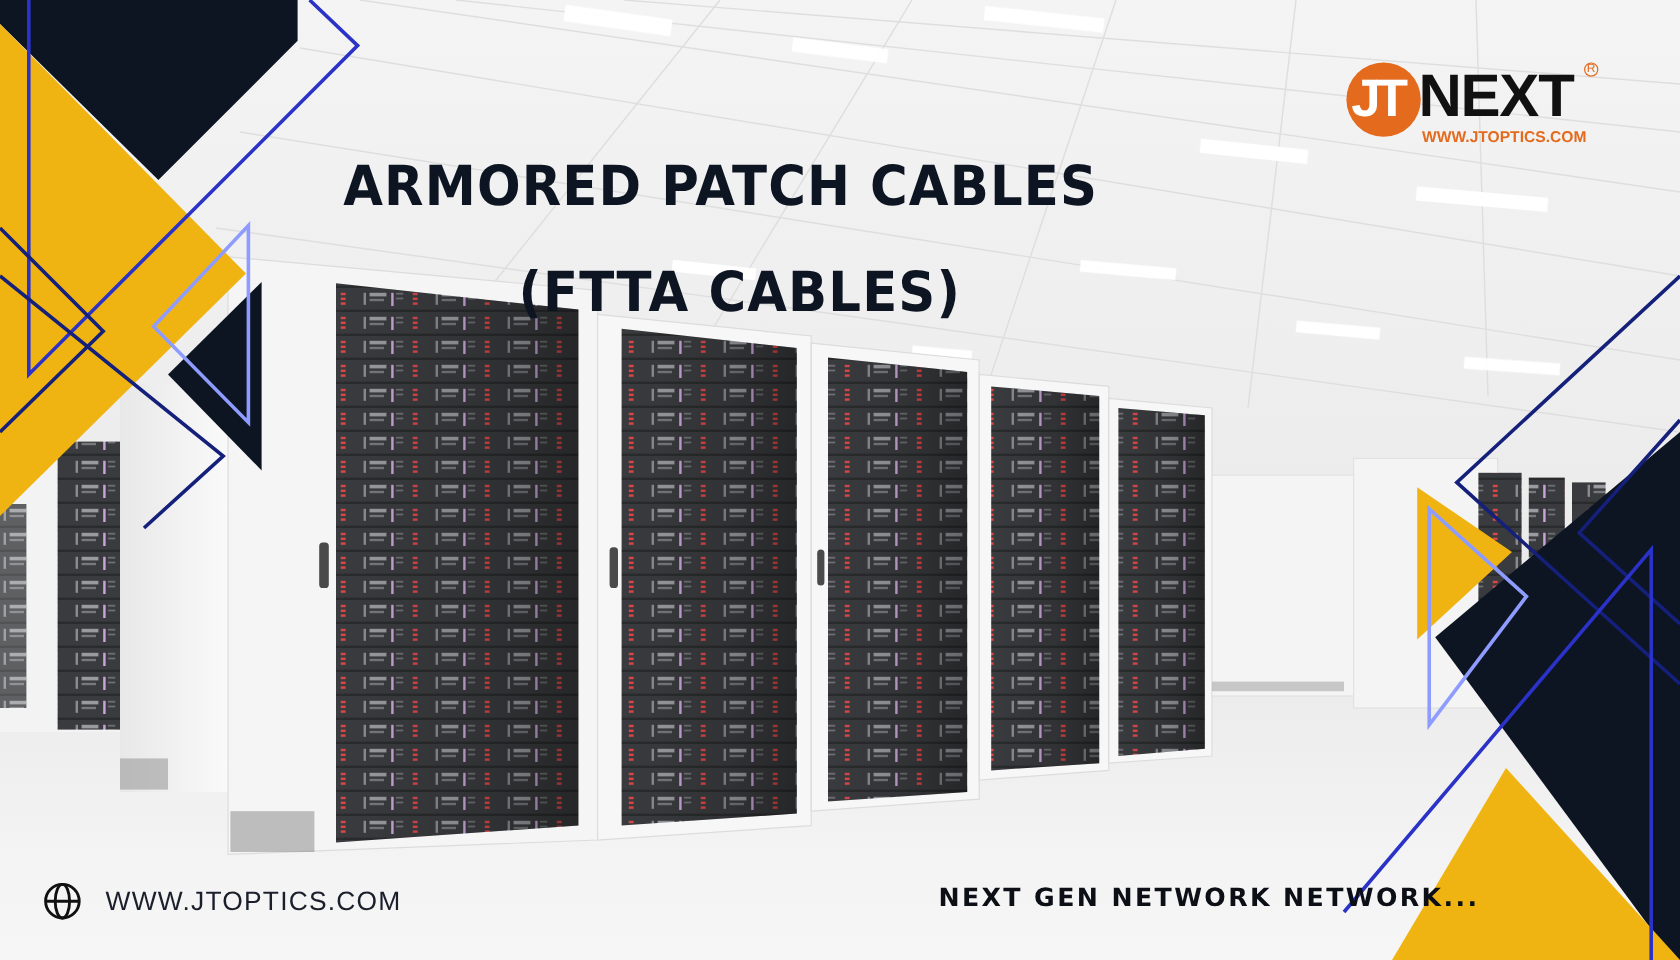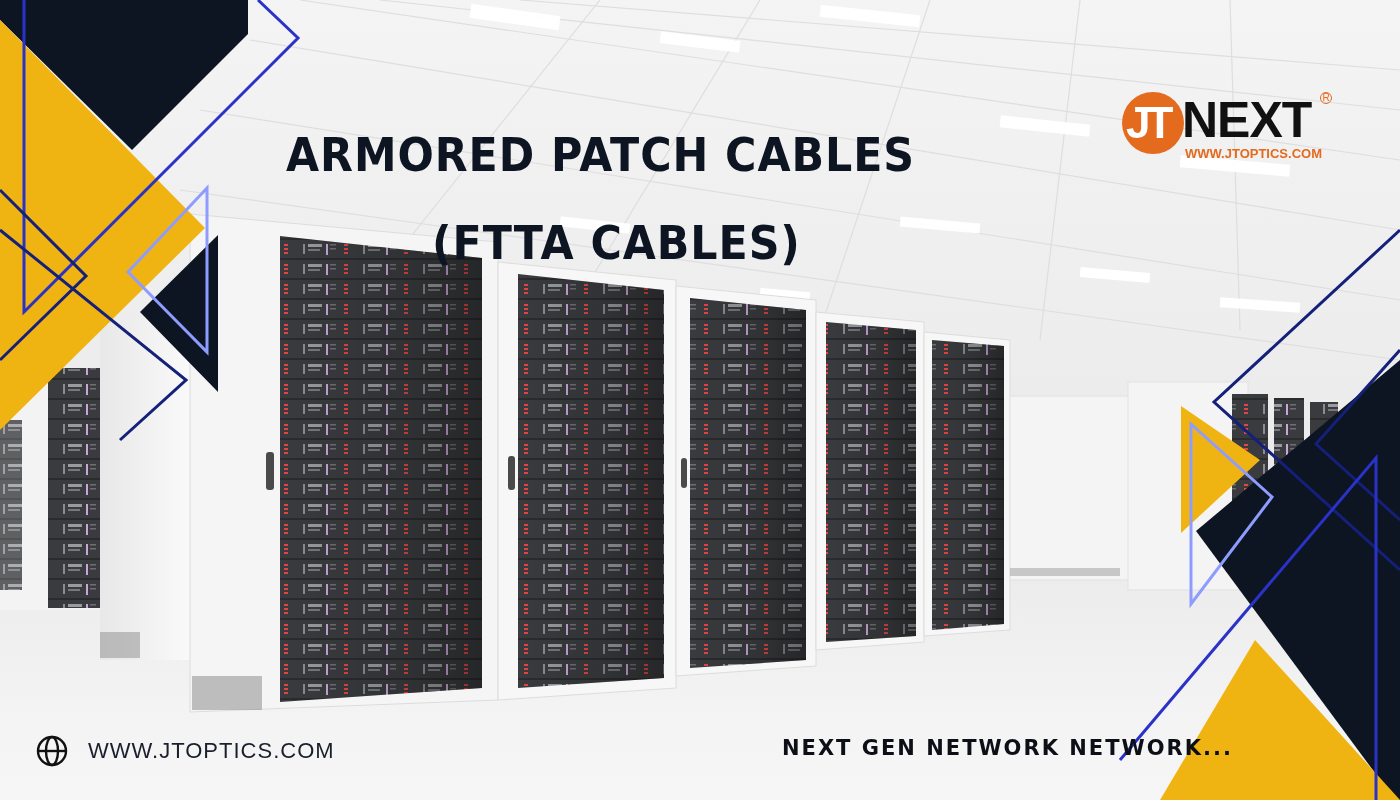--- a/index.html
+++ b/index.html
@@ -19,21 +19,21 @@
   
   .headline { position: absolute; left: 0; top: 128px; width: 1300px; text-align: left;
     font-family: "DejaVu Sans", sans-serif; font-weight: bold; color: #0d1422;
     letter-spacing: 1px; }
   .headline .l1 { position: absolute; left: 286px; top: 0; font-size: 46px; white-space: nowrap;
     transform: scaleX(0.93); transform-origin: left top; }
   .headline .l2 { position: absolute; left: 432px; top: 88px; font-size: 46px; white-space: nowrap;
     transform: scaleX(0.93); transform-origin: left top; }
 
   
-  .logo { position: absolute; left: 1120px; top: 50px; width: 230px; height: 80px; margin-top: 40px; }
+  .logo { position: absolute; left: 1120px; top: 50px; width: 230px; height: 80px; }
   .logo-mark { position: absolute; left: 2px; top: 2px; width: 62px; height: 62px; border-radius: 50%;
     background: #e46a1e; }
   .logo-jt { position: absolute; left: 6px; top: 8px; font-family: "Liberation Sans", sans-serif;
     font-weight: bold; font-size: 44px; color: #ffffff; letter-spacing: -4px; line-height: 50px; }
   .logo-word { position: absolute; left: 62px; top: 4px; font-family: "Liberation Sans", sans-serif;
     font-weight: bold; font-size: 50px; color: #111111; line-height: 52px; letter-spacing: -1px; }
   .logo-reg { position: absolute; left: 200px; top: 2px; font-size: 10px; color: #e46a1e;
     border: 1px solid #e46a1e; border-radius: 50%; width: 12px; height: 12px; line-height: 10px;
     text-align: center; font-family: "Liberation Sans", sans-serif; }
   .logo-url { position: absolute; left: 65px; top: 56px; font-family: "Liberation Sans", sans-serif;

